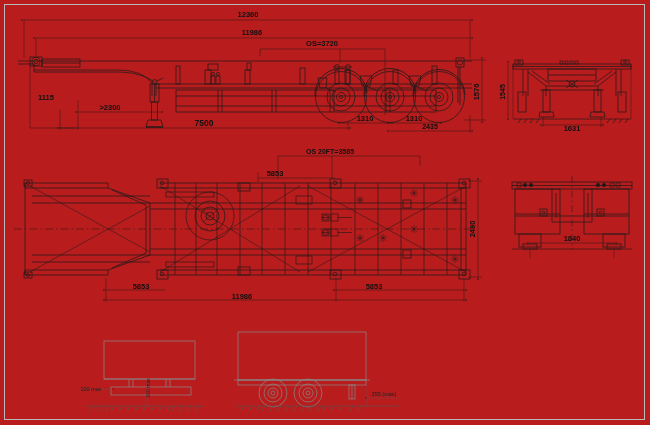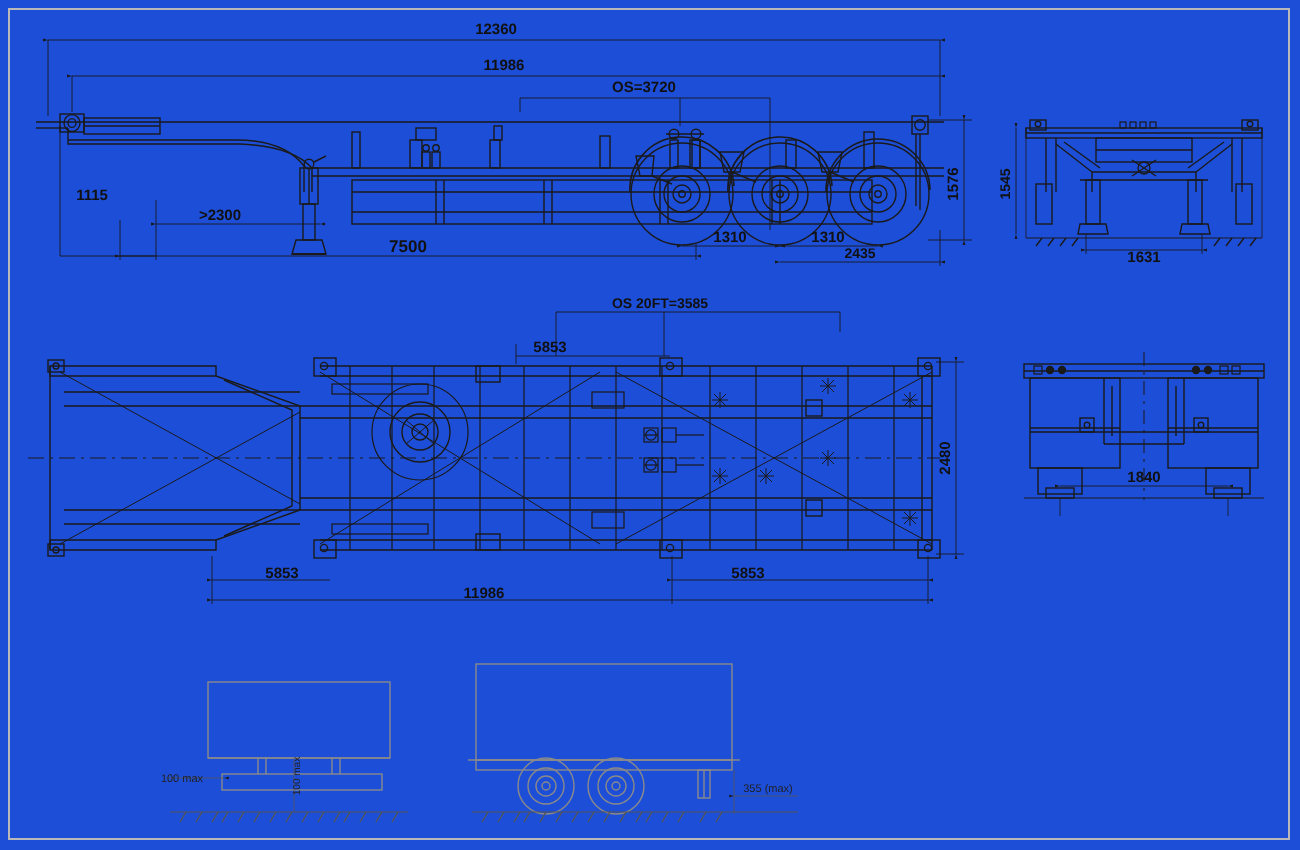--- a/index.html
+++ b/index.html
@@ -1,18 +1,18 @@
 <!DOCTYPE html>
 <html><head>
 <meta charset="utf-8">
 <style>
   html,body{margin:0;padding:0;background:#ffffff;}
   body{width:650px;height:425px;overflow:hidden;
        font-family:"Liberation Sans", sans-serif;}
-  #sheet{position:relative;width:650px;height:425px;background:#1d4ed8;}
+  #sheet{position:relative;width:650px;height:425px;background:#b91c1c;}
   #border-frame{position:absolute;left:4px;top:4px;width:641px;height:416px;
        border:1px solid #b9b9b9;box-sizing:border-box;}
   svg{position:absolute;left:0;top:0;}
   .dimtxt{font-family:"Liberation Sans", sans-serif;font-weight:bold;fill:#111;}
   .dimtxt-sm{font-family:"Liberation Sans", sans-serif;fill:#222;}
 </style>
 </head>
 <body>
 
 <div id="sheet">

